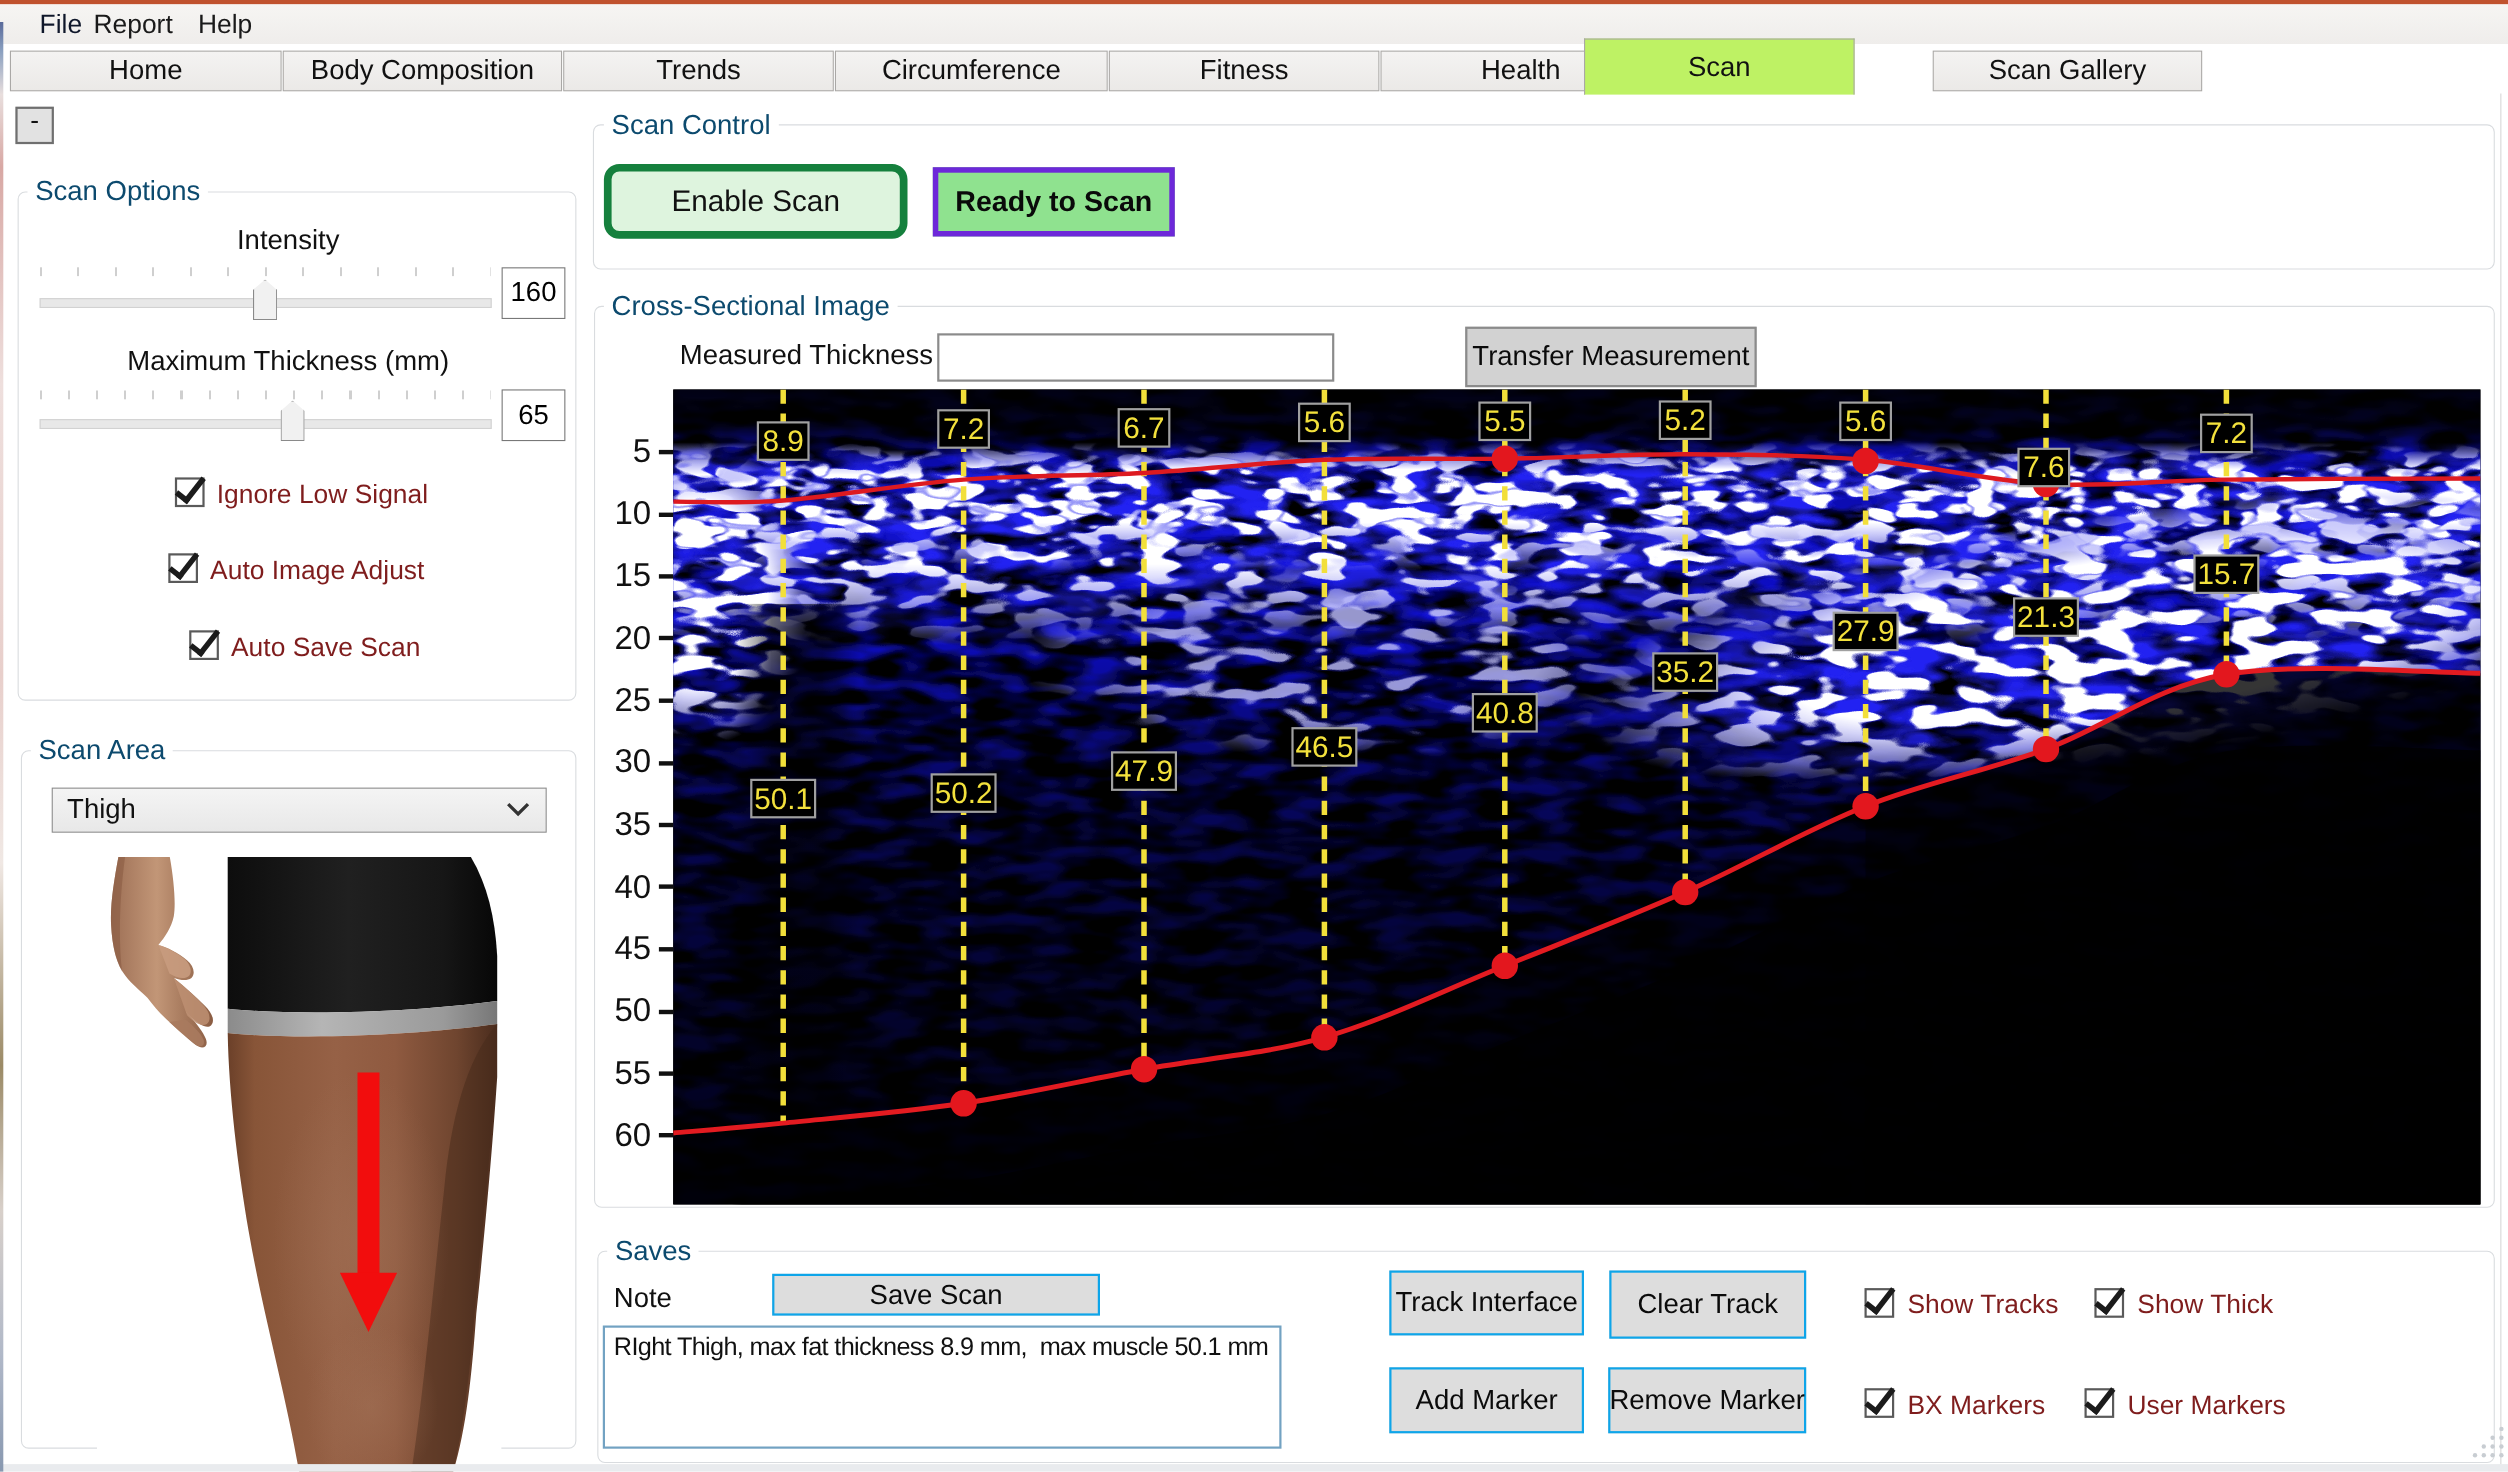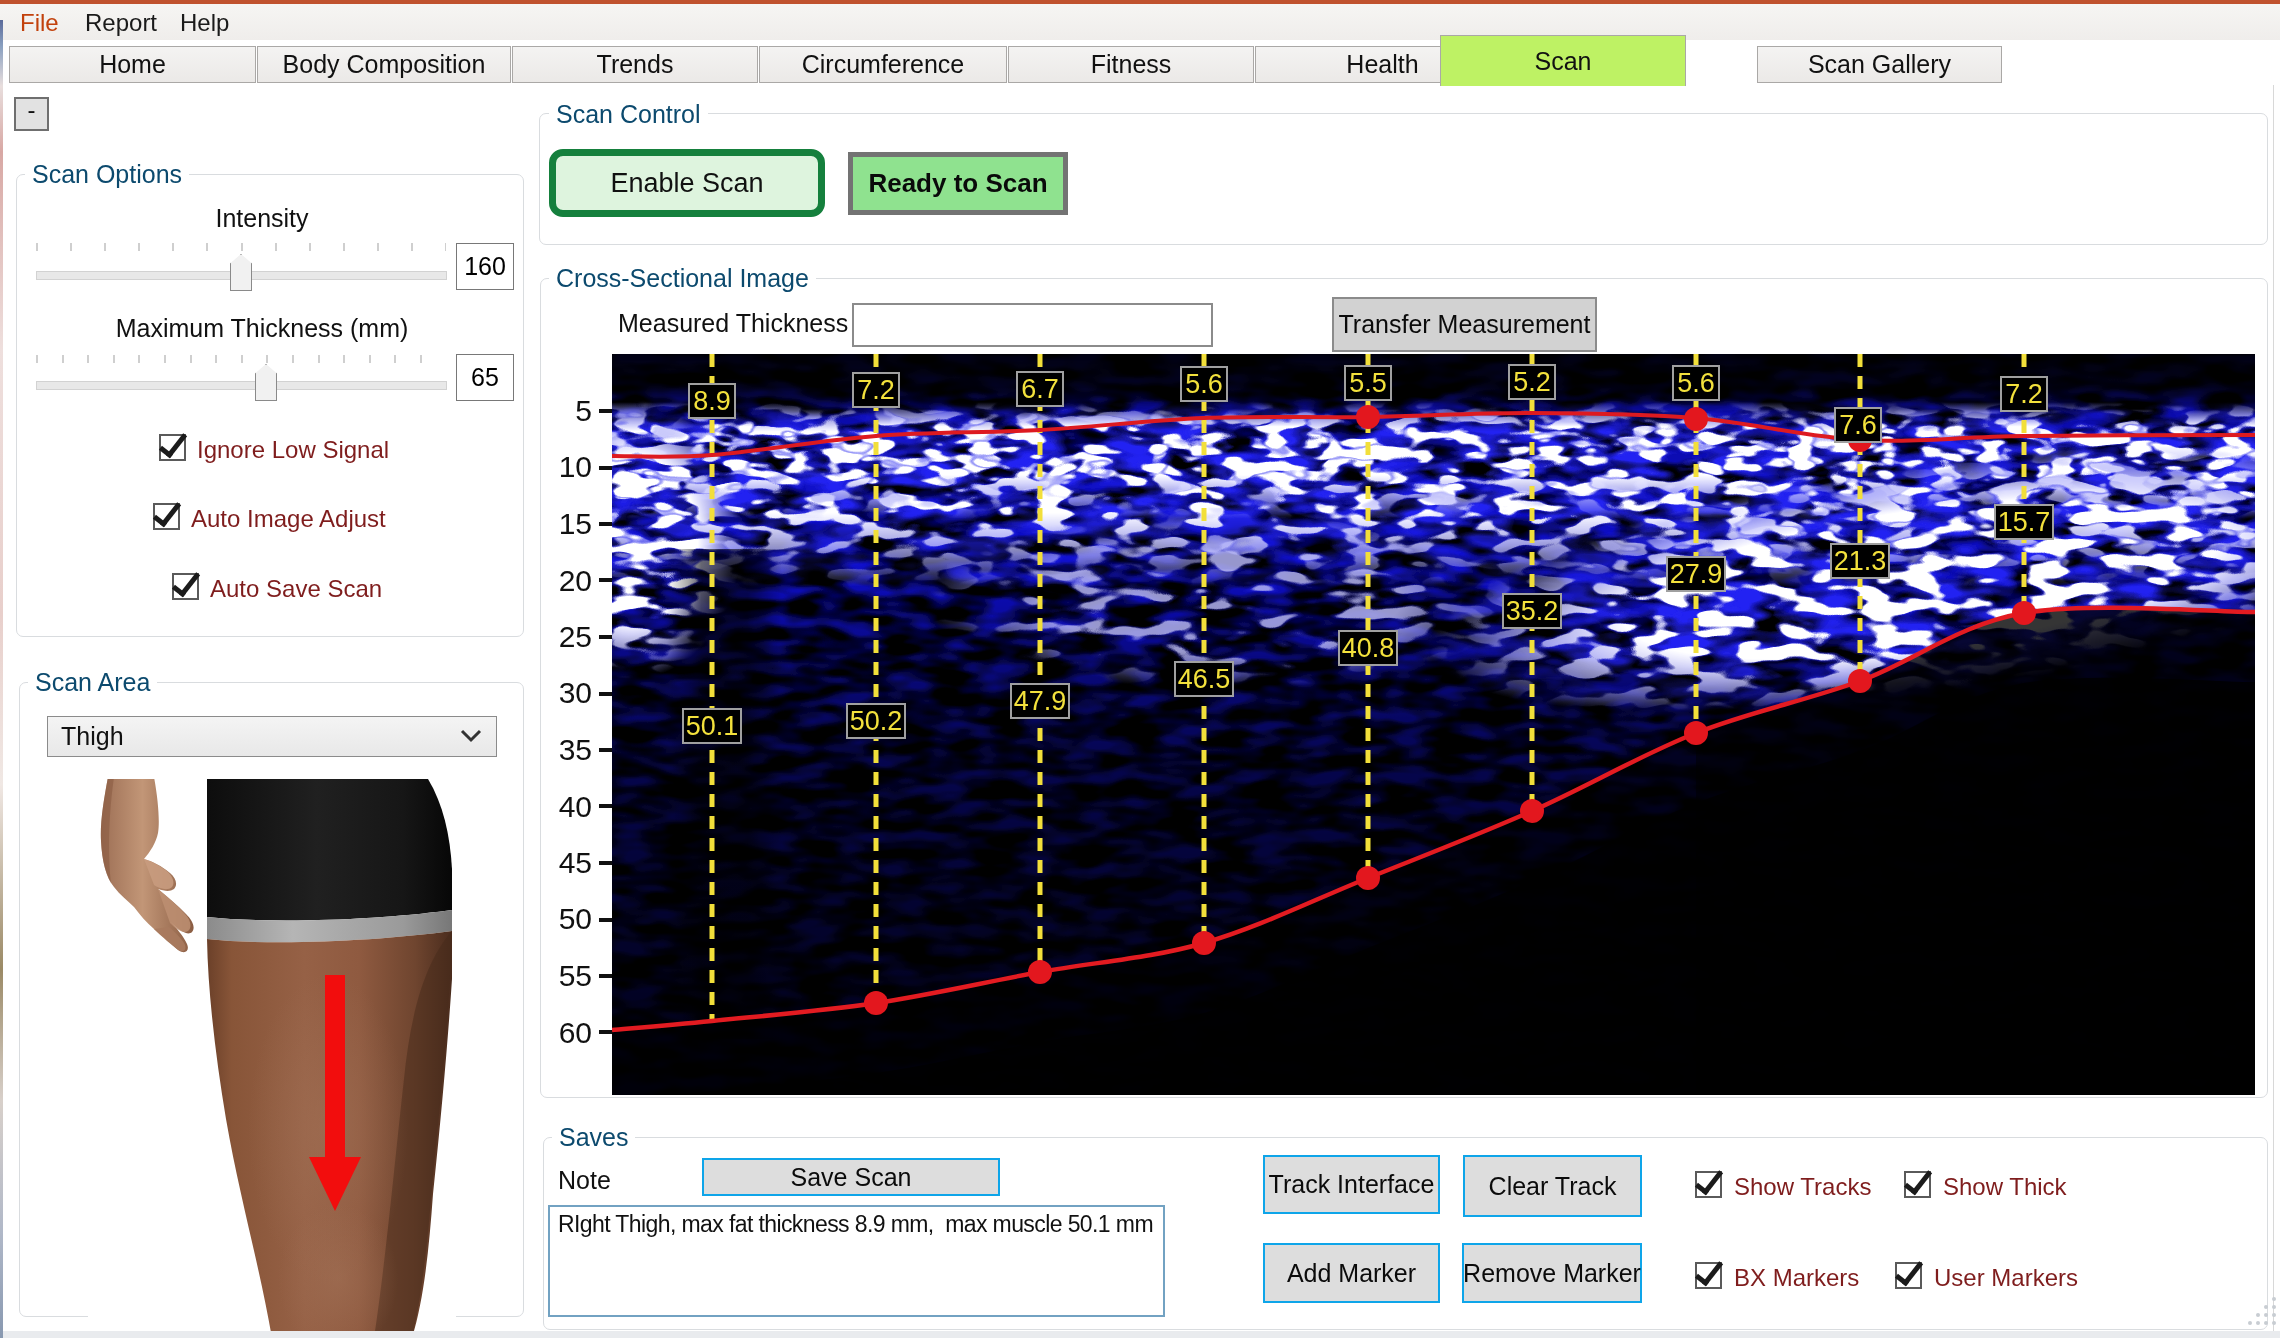--- a/index.html
+++ b/index.html
@@ -13,21 +13,21 @@
 .tab{position:absolute;top:46px;height:37px;background:linear-gradient(#f4f3f2,#ebe9e7);border:1px solid #aaa8a6;display:flex;align-items:center;justify-content:center;font-size:25px;color:#111}
 .tick{position:absolute;width:13px;height:4px;background:#111}
 .ylab{position:absolute;font-size:30px;color:#111;text-align:right;width:60px}
 </style></head><body>
 
 <div class="abs" style="left:0;top:20px;width:3px;height:1318px;background:linear-gradient(#5a6a9a 0%,#8aa0c0 2%,#e8dedd 5%,#d8a8a4 10%,#eedfdd 25%,#e8cfcb 45%,#f0e8e4 58%,#9b8a66 72%,#d8d0ca 82%,#b0b8c8 92%,#8898b0 100%);z-index:5"></div>
 
 <div class="abs" style="left:0;top:0;width:2280px;height:4px;background:#c0522e"></div>
 
 <div class="abs" style="left:0;top:4px;width:2280px;height:36px;background:linear-gradient(#f6f5f3,#efedeb)"></div>
-<div class="abs" style="left:20px;top:9px;font-size:24px;color:#c2410c">File</div>
+<div class="abs" style="left:36px;top:9px;font-size:24px;color:#0f172a">File</div>
 <div class="abs" style="left:85px;top:9px;font-size:24px;color:#1a1a1a">Report</div>
 <div class="abs" style="left:180px;top:9px;font-size:24px;color:#1a1a1a">Help</div>
 
 <div class="tab" style="left:9px;width:247px">Home</div>
 <div class="tab" style="left:257px;width:254px">Body Composition</div>
 <div class="tab" style="left:512px;width:246px">Trends</div>
 <div class="tab" style="left:759px;width:248px">Circumference</div>
 <div class="tab" style="left:1008px;width:246px">Fitness</div>
 <div class="tab" style="left:1255px;width:255px">Health</div>
 <div class="tab" style="left:1757px;width:245px">Scan Gallery</div>
@@ -132,21 +132,21 @@
 <path d="M 20 -2 C 16 20 12 42 13 62 C 14 80 17 94 23 104 C 20 80 20 40 26 -2 Z" fill="#8a5c42" opacity="0.6"></path>
 </g>
 
 <rect x="237" y="196" width="20" height="190" fill="#f20d0d"></rect>
 <path d="M 221 378 L 273 378 L 247 432 Z" fill="#f20d0d"></path>
 </svg></div>
 
 <div class="gbox" style="left:539px;top:113px;width:1729px;height:132px"></div>
 <div class="glabel" style="left:549px;top:100px">Scan Control</div>
 <div class="abs" style="left:549px;top:149px;width:276px;height:68px;background:#def4de;border:7px solid #15803d;border-radius:14px;display:flex;align-items:center;justify-content:center;font-size:27px;color:#111">Enable Scan</div>
-<div class="abs" style="left:848px;top:152px;width:220px;height:63px;background:#8fe28f;border:5px solid #737373;display:flex;align-items:center;justify-content:center;font-size:26px;font-weight:bold;color:#0a0a0a">Ready to Scan</div>
+<div class="abs" style="left:848px;top:152px;width:220px;height:63px;background:#8fe28f;border:5px solid #6d28d9;display:flex;align-items:center;justify-content:center;font-size:26px;font-weight:bold;color:#0a0a0a">Ready to Scan</div>
 
 <div class="gbox" style="left:540px;top:278px;width:1728px;height:820px"></div>
 <div class="glabel" style="left:549px;top:264px">Cross-Sectional Image</div>
 <div class="abs" style="left:618px;top:309px;font-size:25px;color:#111">Measured Thickness</div>
 <div class="abs" style="left:852px;top:303px;width:361px;height:44px;background:#fff;border:2px solid #8b8b8b"></div>
 <div class="btn" style="left:1332px;top:297px;width:265px;height:55px;background:#d2d2d2;border-color:#8b8b8b">Transfer Measurement</div>
 
 <div id="yaxis">
     <div class="tick" style="left:599px;top:409px"></div>
     <div class="ylab" style="left:532px;top:394px">5</div>

